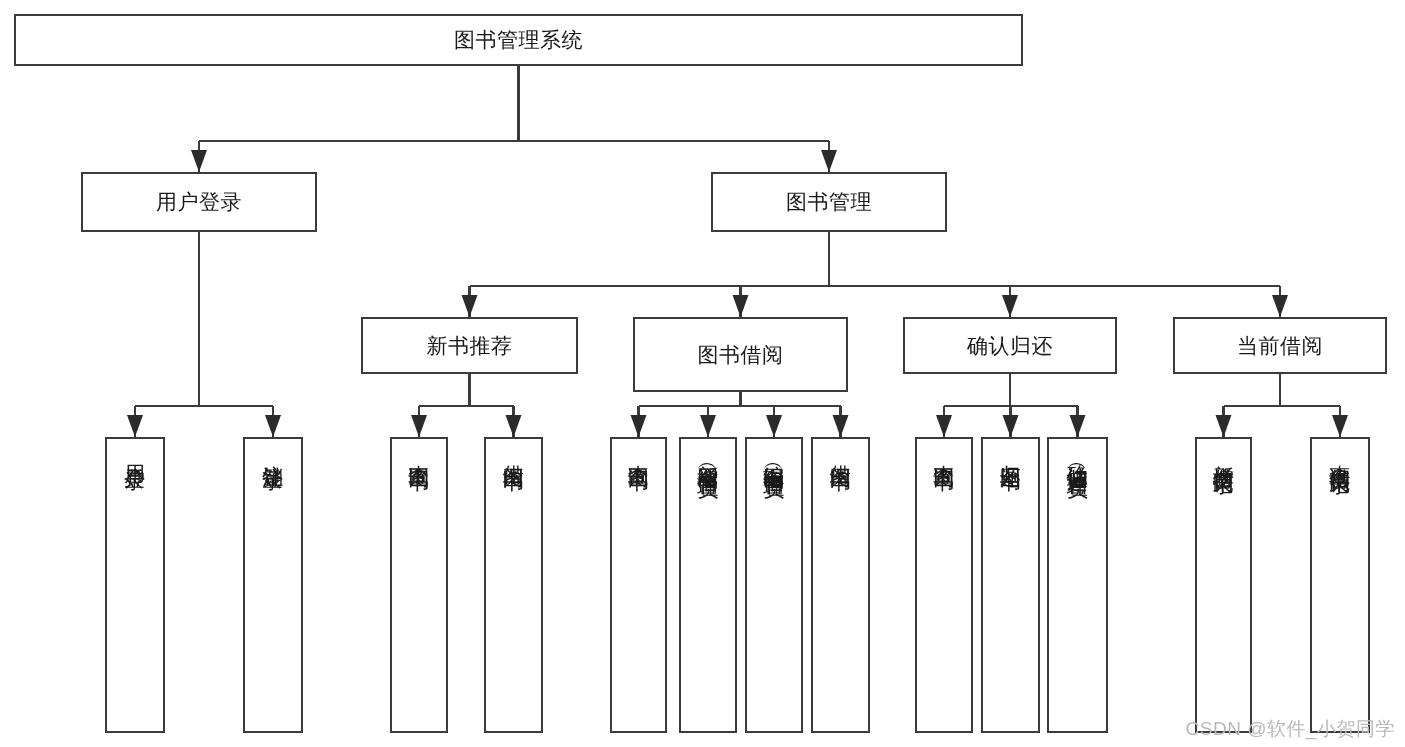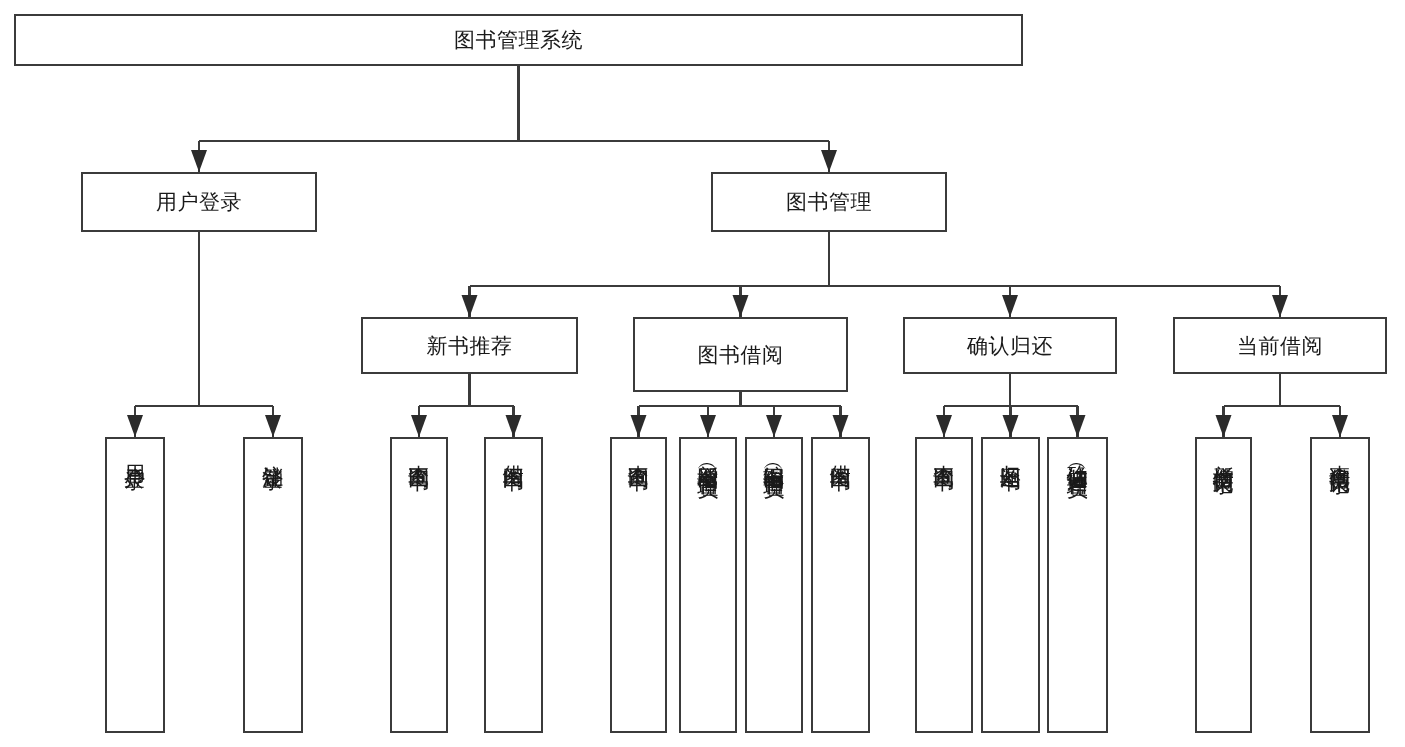--- a/index.html
+++ b/index.html
@@ -180,13 +180,14 @@
       <div class="node vertical" id="node-leaf-confirm-return" style="left: 1047px; top: 437px; width: 61px; height: 296px;">
         <span class="node-label">确认归还（管理员）</span>
       </div>
       <div class="node vertical" id="node-leaf-add-record" style="left: 1195px; top: 437px; width: 57px; height: 296px;">
         <span class="node-label">新增借阅记录</span>
       </div>
       <div class="node vertical" id="node-leaf-query-record" style="left: 1310px; top: 437px; width: 60px; height: 296px;">
         <span class="node-label">查询借阅记录</span>
       </div>
     </div>
+  <div class="watermark">CSDN @软件_小贺同学</div>
 </div>
 
 </body></html>

